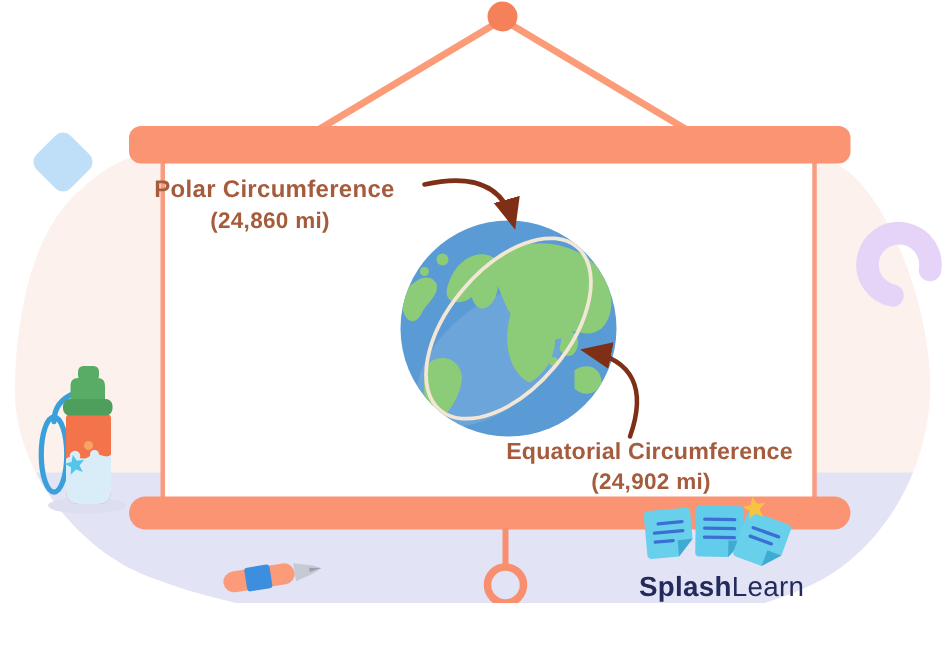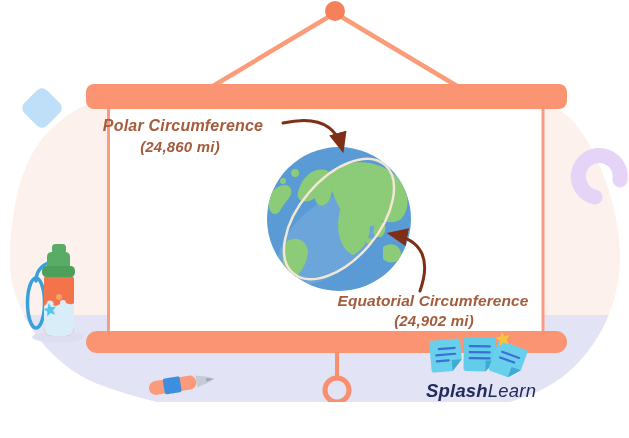--- a/index.html
+++ b/index.html
@@ -1,17 +1,17 @@
 <!DOCTYPE html>
 <html><head>
 <meta charset="utf-8">
 <style>
   html,body{margin:0;padding:0;background:#ffffff;}
   .stage{position:relative;width:629px;height:402px;overflow:hidden;
-         font-family:"Liberation Sans",sans-serif;font-style:italic;}
+         font-family:"Liberation Sans",sans-serif;}
   svg{position:absolute;left:0;top:0;display:block;}
   text{font-family:"Liberation Sans",sans-serif;}
   .label-title{font-size:16px;font-weight:700;letter-spacing:.2px;}
   .label-value{font-size:15px;font-weight:700;letter-spacing:.2px;}
   .eq-title{font-size:15.5px;font-weight:700;letter-spacing:.1px;}
   .logo-bold{font-size:18.5px;font-weight:700;letter-spacing:.2px;}
   .logo-light{font-size:18.5px;font-weight:400;letter-spacing:.2px;}
 </style>
 </head>
 <body>

